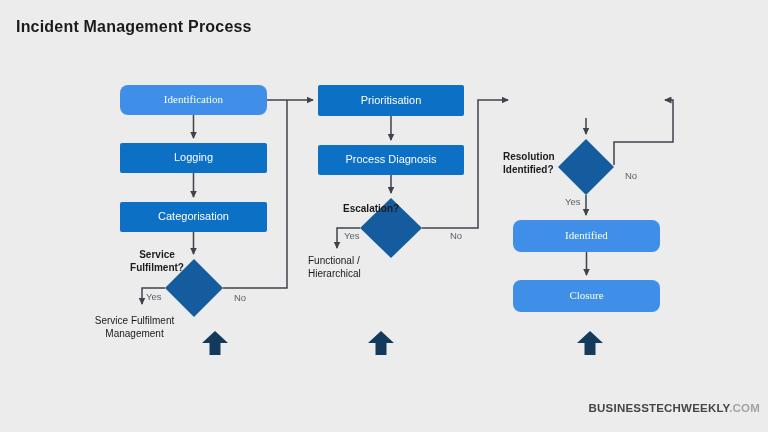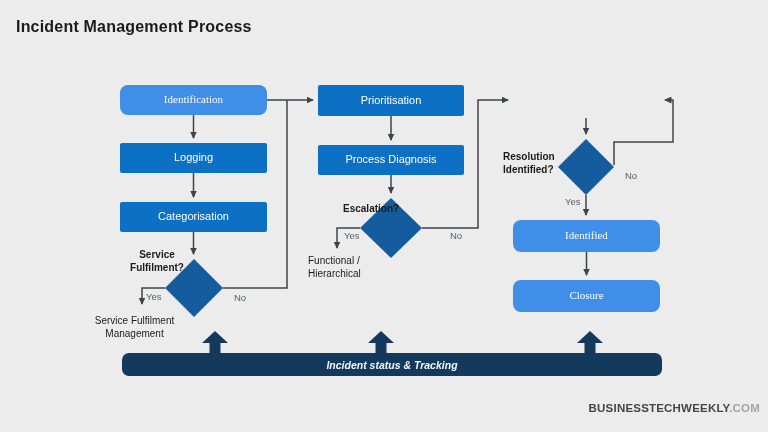--- a/index.html
+++ b/index.html
@@ -114,17 +114,16 @@
   <div class="lbl yn" style="left:344px;top:230px;">Yes</div>
   <div class="lbl yn" style="left:450px;top:230px;">No</div>
   <div class="lbl" style="left:308px;top:255px;">Functional /
 Hierarchical</div>
 
   <div class="lbl q" style="left:503px;top:151px;">Resolution
 Identified?</div>
   <div class="lbl yn" style="left:565px;top:196px;">Yes</div>
   <div class="lbl yn" style="left:625px;top:170px;">No</div>
 
-  <div class="tracking-bar">Incident status &amp; Tracking</div>
 
   <div class="footer"><span class="brand">BUSINESSTECHWEEKLY</span><span class="tld">.COM</span></div>
 
 </div>
 
 </body></html>

